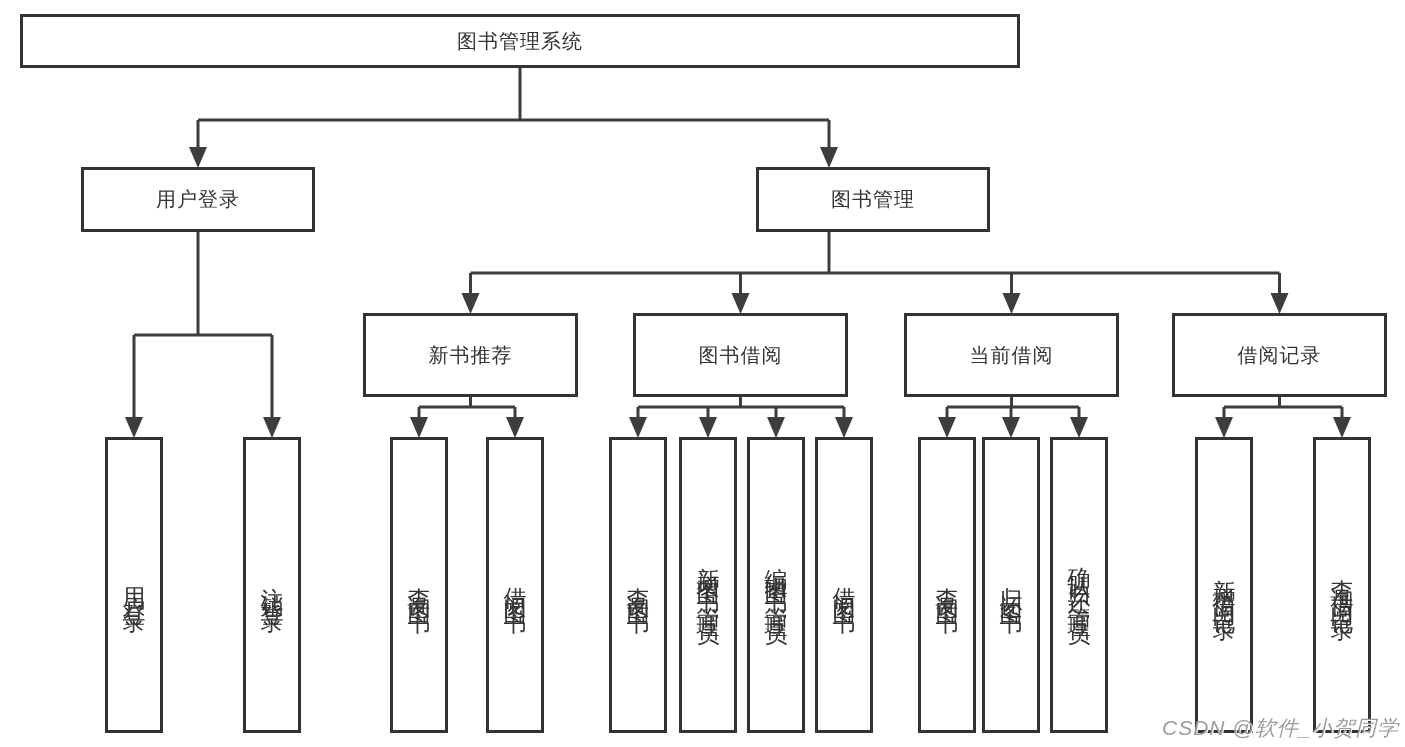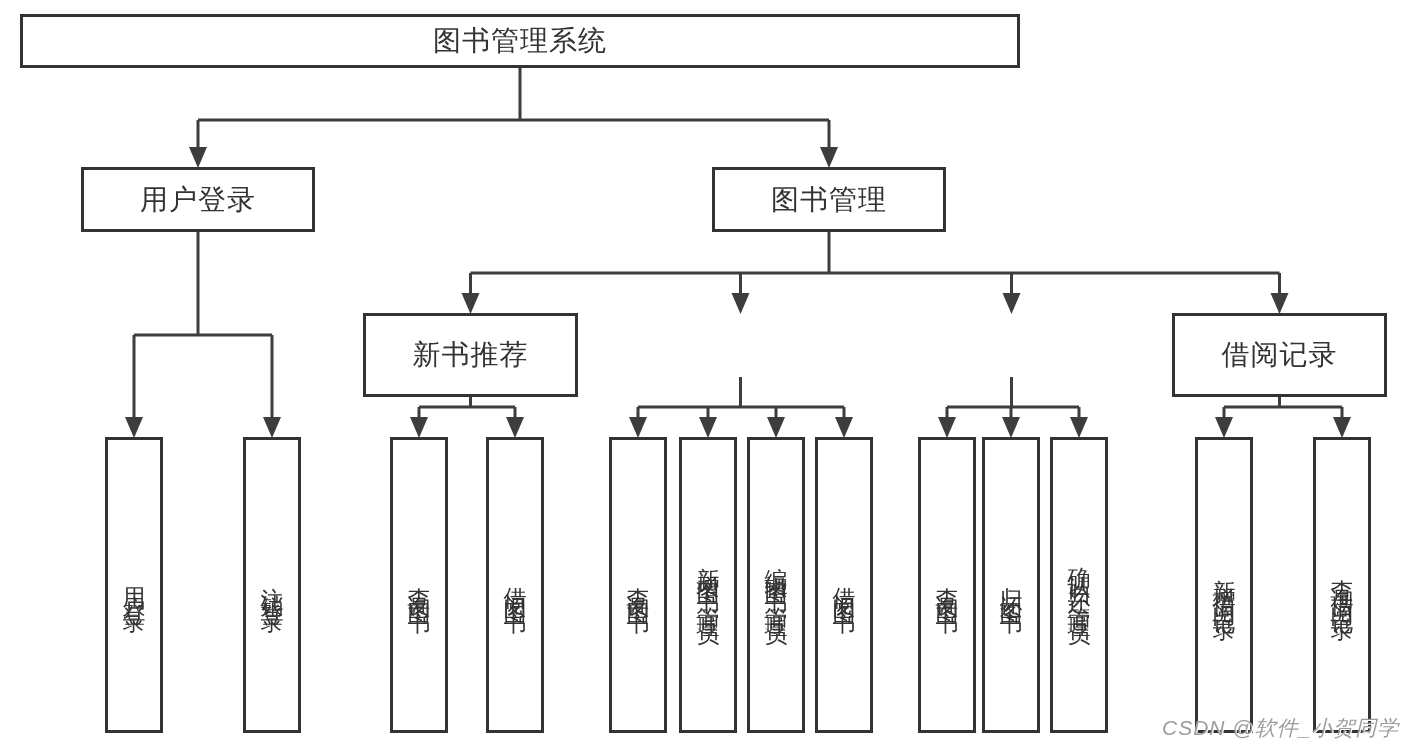--- a/index.html
+++ b/index.html
@@ -17,29 +17,29 @@
     left: 0; top: 0;
     z-index: 0;
   }
   .hnode {
     position: absolute;
     background: #ffffff;
     border: 3px solid #333333;
     display: flex;
     align-items: center;
     justify-content: center;
-    font-size: 28px;
+    font-size: 20px;
     color: #333333;
     letter-spacing: 1px;
     z-index: 1;
   }
   .root-node { left: 20px; top: 14px; width: 1000px; height: 54px; }
   .l2 { top: 167px; width: 234px; height: 65px; }
   .l2a { left: 81px; }
-  .l2b { left: 712px; }
+  .l2b { left: 756px; }
   .l3 { top: 313px; width: 215px; height: 84px; }
   .l3a { left: 363px; }
   .l3b { left: 633px; }
   .l3c { left: 904px; }
   .l3d { left: 1172px; }
   .leaf {
     position: absolute;
     top: 437px;
     width: 58px;
     height: 296px;
@@ -124,20 +124,26 @@
   <div class="hnode l2 l2a">
     <span>用户登录</span>
   </div>
   <div class="hnode l2 l2b">
     <span>图书管理</span>
   </div>
 
   <div class="hnode l3 l3a">
     <span>新书推荐</span>
   </div>
+  <div class="hnode l3 l3b">
+    <span>图书借阅</span>
+  </div>
+  <div class="hnode l3 l3c">
+    <span>当前借阅</span>
+  </div>
   <div class="hnode l3 l3d">
     <span>借阅记录</span>
   </div>
 
   <div class="leaf" style="left:105px">
     <span class="vtext">用户登录</span>
   </div>
   <div class="leaf" style="left:243px">
     <span class="vtext">注销登录</span>
   </div>

